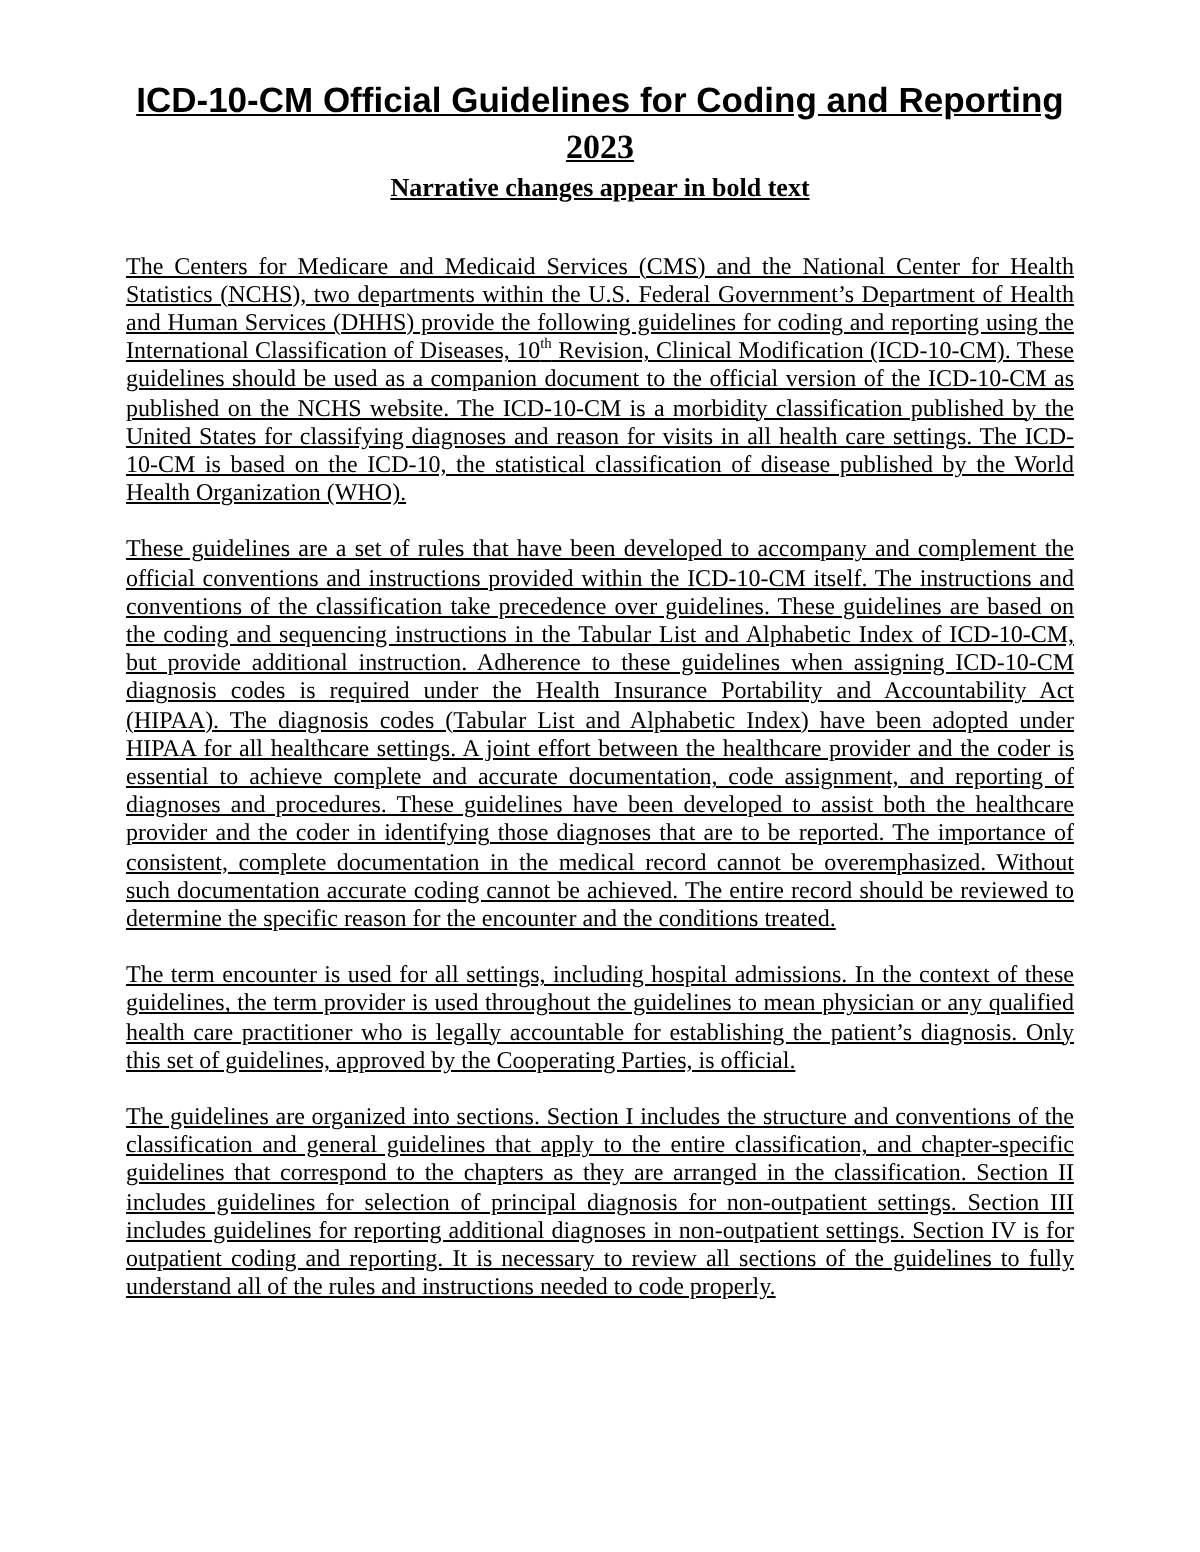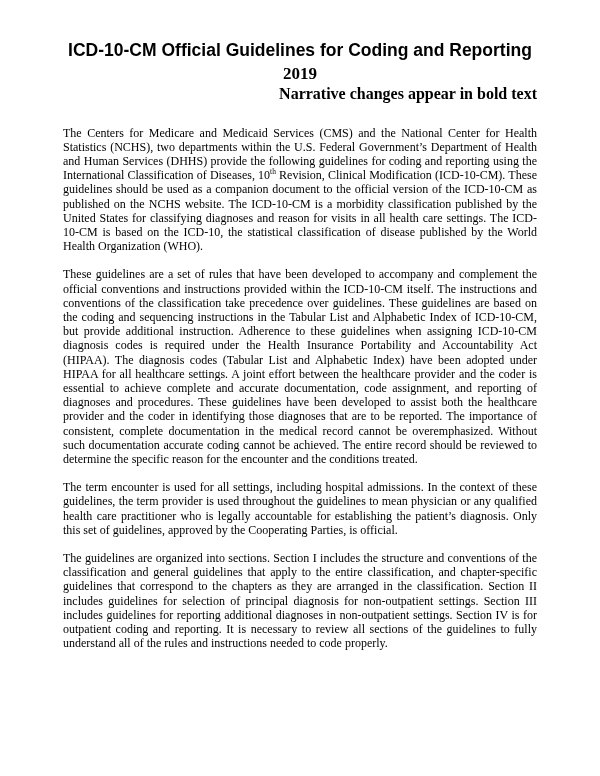--- a/index.html
+++ b/index.html
@@ -12,20 +12,21 @@
     height: 776px;
     overflow: hidden;
     color: #000000;
   }
   .page {
     box-sizing: border-box;
     width: 600px;
     height: 608px;
     padding: 40px 63px 0 63px;
     background: #ffffff;
+    text-decoration: underline;
   }
   .doc-header {
     text-align: center;
   }
   .doc-title {
     font-family: "Liberation Sans", sans-serif;
     font-weight: bold;
     font-size: 17.5px;
     line-height: 20px;
     margin: 0 0 4px 0;
@@ -33,24 +34,23 @@
   .doc-year {
     font-family: "Liberation Serif", serif;
     font-weight: bold;
     font-size: 17px;
     line-height: 19px;
     margin: 0 0 5px 0;
   }
   .note-line {
     font-family: "Liberation Serif", serif;
     font-weight: bold;
-    font-size: 16px;
+    font-size: 13px;
     line-height: 12.5px;
     margin: 0;
-    text-align: right;
   }
   .note-line .u { text-decoration: underline; }
   .note-line .i { font-style: italic; }
   .doc-body {
     margin-top: 25px;
     font-family: "Liberation Serif", serif;
     font-size: 12px;
     line-height: 14.2px;
     text-align: justify;
   }
@@ -62,21 +62,21 @@
     line-height: 0;
     vertical-align: super;
   }
 </style>
 </head>
 <body>
 
 <div class="page">
   <div class="doc-header">
     <h1 class="doc-title">ICD-10-CM Official Guidelines for Coding and Reporting</h1>
-    <h2 class="doc-year">2019</h2>
+    <h2 class="doc-year">2023</h2>
     <div id="header-notes">
         <div class="note-line"><span>Narrative changes appear in bold text</span></div>
       </div>
   </div>
   <div class="doc-body" id="doc-body">
       <p class="para"><span>The Centers for Medicare and Medicaid Services (CMS) and the National Center for Health Statistics (NCHS), two departments within the U.S. Federal Government’s Department of Health and Human Services (DHHS) provide the following guidelines for coding and reporting using the International Classification of Diseases, 10</span><sup>th</sup><span> Revision, Clinical Modification (ICD-10-CM). These guidelines should be used as a companion document to the official version of the ICD-10-CM as published on the NCHS website. The ICD-10-CM is a morbidity classification published by the United States for classifying diagnoses and reason for visits in all health care settings. The ICD-10-CM is based on the ICD-10, the statistical classification of disease published by the World Health Organization (WHO).</span></p>
       <p class="para"><span>These guidelines are a set of rules that have been developed to accompany and complement the official conventions and instructions provided within the ICD-10-CM itself.  The instructions and conventions of the classification take precedence over guidelines.  These guidelines are based on the coding and sequencing instructions in the Tabular List and Alphabetic Index of ICD-10-CM, but provide additional instruction.  Adherence to these guidelines when assigning ICD-10-CM diagnosis codes is required under the Health Insurance Portability and Accountability Act (HIPAA). The diagnosis codes (Tabular List and Alphabetic Index) have been adopted under HIPAA for all healthcare settings.  A joint effort between the healthcare provider and the coder is essential to achieve complete and accurate documentation, code assignment, and reporting of diagnoses and procedures.  These guidelines have been developed to assist both the healthcare provider and the coder in identifying those diagnoses that are to be reported.  The importance of consistent, complete documentation in the medical record cannot be overemphasized.  Without such documentation accurate coding cannot be achieved.  The entire record should be reviewed to determine the specific reason for the encounter and the conditions treated.</span></p>
       <p class="para"><span>The term encounter is used for all settings, including hospital admissions.  In the context of these guidelines, the term provider is used throughout the guidelines to mean physician or any qualified health care practitioner who is legally accountable for establishing the patient’s diagnosis.  Only this set of guidelines, approved by the Cooperating Parties, is official.</span></p>
       <p class="para"><span>The guidelines are organized into sections.  Section I includes the structure and conventions of the classification and general guidelines that apply to the entire classification, and chapter-specific guidelines that correspond to the chapters as they are arranged in the classification.  Section II includes guidelines for selection of principal diagnosis for non-outpatient settings.  Section III includes guidelines for reporting additional diagnoses in non-outpatient settings.  Section IV is for outpatient coding and reporting.  It is necessary to review all sections of the guidelines to fully understand all of the rules and instructions needed to code properly.</span></p>
     </div>

